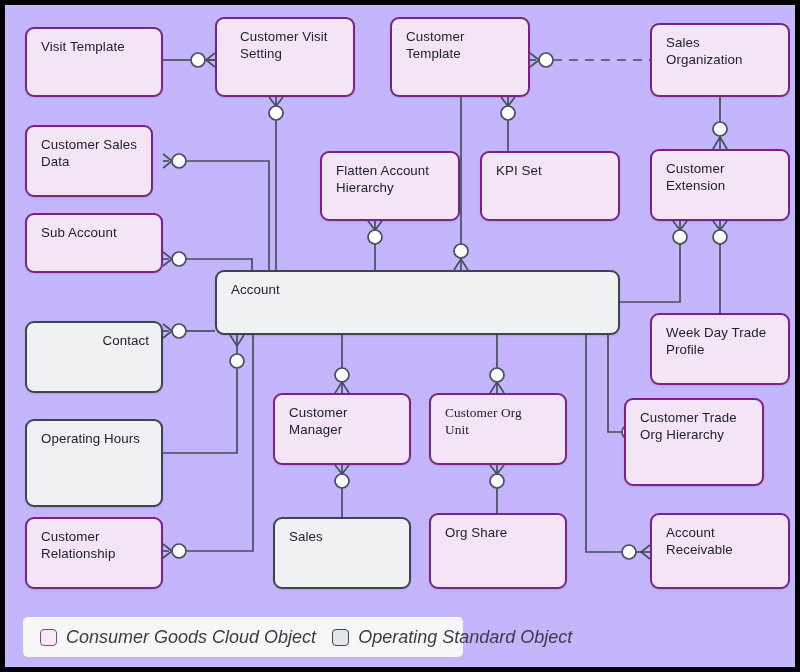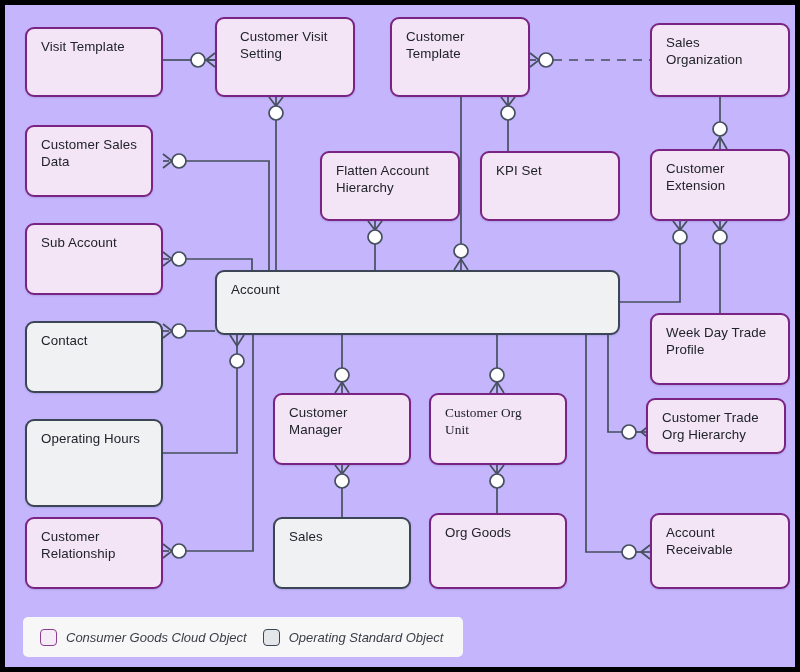--- a/index.html
+++ b/index.html
@@ -77,21 +77,21 @@
     height: 17px;
     border-radius: 4px;
     box-sizing: border-box;
     margin-right: 9px;
     flex: none;
   }
   .swatch.cg { background: #f6ecf8; border: 1.6px solid #8c3f90; }
   .swatch.sf { background: #e4e7e9; border: 1.6px solid #3b4553; }
   .legend-text {
     font-style: italic;
-    font-size: 13px;
+    font-size: 18px;
     color: #3a3d45;
     white-space: nowrap;
   }
 </style>
 </head>
 <body>
 
 <div id="canvas">
 
   <svg id="edge-layer" width="800" height="672" viewBox="0 0 800 672">
@@ -265,57 +265,57 @@
         <span class="label">Flatten Account
 Hierarchy</span>
       </div>
       <div class="entity cg" style="left: 475px; top: 146px; width: 140px; height: 70px;">
         <span class="label">KPI Set</span>
       </div>
       <div class="entity cg" style="left: 645px; top: 144px; width: 140px; height: 72px;">
         <span class="label">Customer
 Extension</span>
       </div>
-      <div class="entity cg" style="left: 20px; top: 218px; width: 138px; height: 72px;">
+      <div class="entity cg" style="left: 20px; top: 208px; width: 138px; height: 60px;">
         <span class="label">Sub Account</span>
       </div>
       <div class="entity sf" style="left: 210px; top: 265px; width: 405px; height: 65px;">
         <span class="label">Account</span>
       </div>
-      <div class="entity sf" style="left: 20px; top: 316px; width: 138px; height: 72px;">
+      <div class="entity sf" style="left: 20px; top: 316px; width: 138px; height: 72px; text-align: right;">
         <span class="label">Contact</span>
       </div>
       <div class="entity cg" style="left: 645px; top: 308px; width: 140px; height: 72px;">
         <span class="label">Week Day Trade
 Profile</span>
       </div>
       <div class="entity sf" style="left: 20px; top: 414px; width: 138px; height: 88px;">
         <span class="label">Operating Hours</span>
       </div>
       <div class="entity cg" style="left: 268px; top: 388px; width: 138px; height: 72px;">
         <span class="label">Customer
 Manager</span>
       </div>
       <div class="entity cg" style="left: 424px; top: 388px; width: 138px; height: 72px; font-family: Liberation Serif, serif;">
         <span class="label">Customer Org
 Unit</span>
       </div>
-      <div class="entity cg" style="left: 641px; top: 393px; width: 140px; height: 56px;">
+      <div class="entity cg" style="left: 619px; top: 393px; width: 140px; height: 88px;">
         <span class="label">Customer Trade
 Org Hierarchy</span>
       </div>
       <div class="entity cg" style="left: 20px; top: 512px; width: 138px; height: 72px;">
         <span class="label">Customer
 Relationship</span>
       </div>
       <div class="entity sf" style="left: 268px; top: 512px; width: 138px; height: 72px;">
         <span class="label">Sales</span>
       </div>
       <div class="entity cg" style="left: 424px; top: 508px; width: 138px; height: 76px;">
-        <span class="label">Org Goods</span>
+        <span class="label">Org Share</span>
       </div>
       <div class="entity cg" style="left: 645px; top: 508px; width: 140px; height: 76px;">
         <span class="label">Account
 Receivable</span>
       </div>
     </div>
 
   <div id="legend">
     <div class="legend-item">
       <span class="swatch cg"></span>

